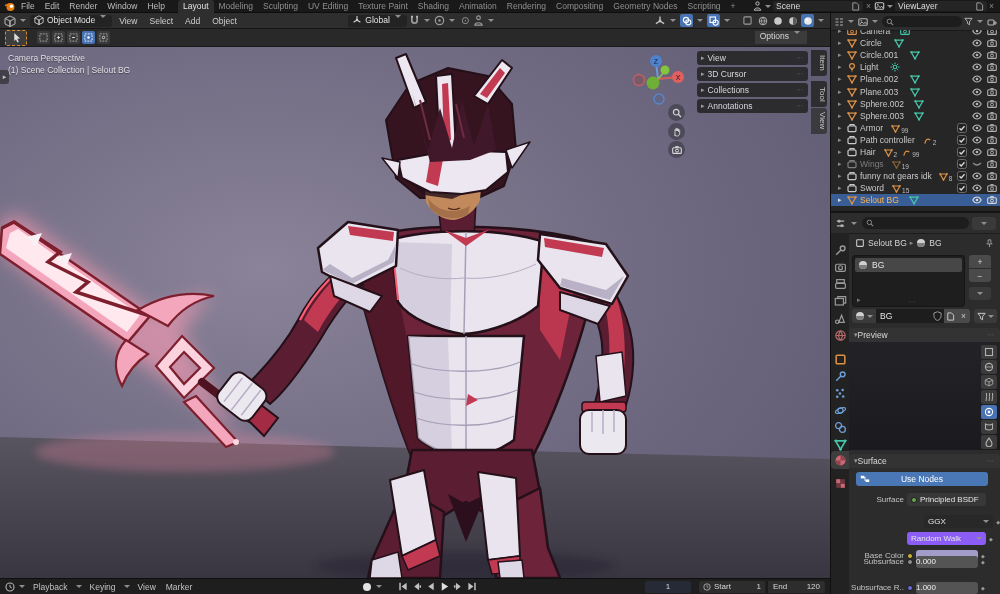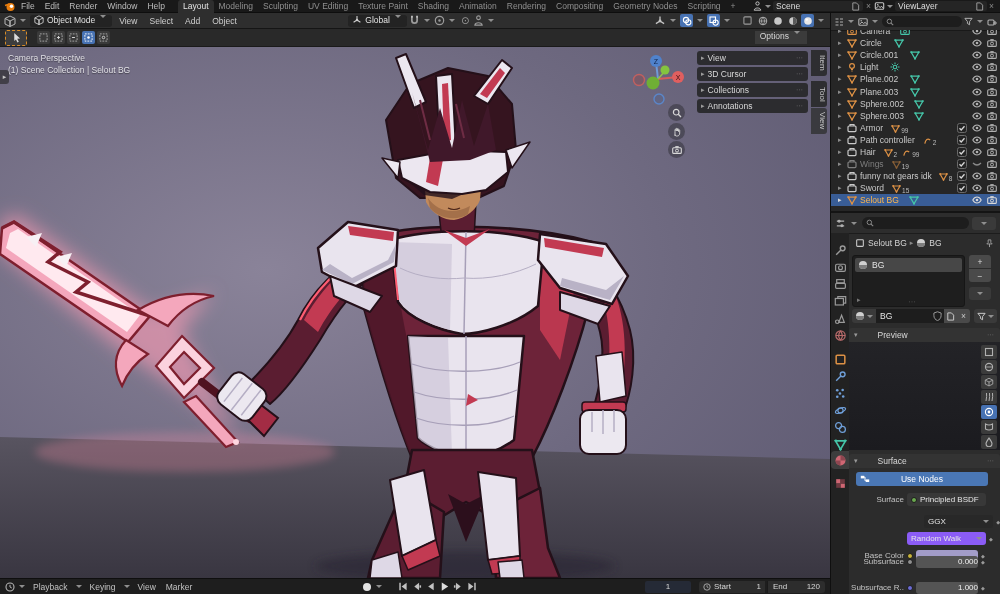--- a/index.html
+++ b/index.html
@@ -56,24 +56,24 @@
   .orow.sel .nm{color:#ffb74d}
   .orow.dim .nm{color:#7d7d7d}
   .orow.dim .oico{opacity:.55}
   
   #props{left:830px;top:211px;width:170px;height:383px;background:#2c2c2c;border-left:1px solid #0f0f0f;border-top:2px solid #141414;box-sizing:border-box;overflow:hidden}
   #propheader{height:20px;background:#2d2d2d;border-bottom:1px solid #1c1c1c;display:flex;align-items:center;padding:0 4px;gap:3px}
   #ptabs{position:absolute;left:0;top:20px;bottom:0;width:18px;background:#222}
   .ptab{position:absolute;left:3px;width:13px;height:13px}
   #pcontent{position:absolute;left:18px;top:20px;right:0;bottom:0}
   .pc{position:absolute;left:0;right:0;display:flex;align-items:center}
-  .phead{background:#333;border-radius:3px 3px 0 0;height:14px;color:#d8d8d8;padding:0 5px;gap:20px}
+  .phead{background:#333;border-radius:3px 3px 0 0;height:14px;color:#d8d8d8;padding:0 5px;gap:0}
   .plabel{width:55px;text-align:right;color:#c3c3c3;flex:0 0 auto;font-size:8px}
   .pfield{height:13px;background:#383838;border-radius:3px;display:flex;align-items:center;padding:0 4px;gap:3px;color:#e5e5e5;font-size:8px;box-sizing:border-box}
-  .pslider{height:12px;background:#545454;border-radius:3px;display:flex;align-items:center;justify-content:flex-end;color:#f0f0f0;font-size:8px}
+  .pslider{height:12px;background:#545454;border-radius:3px;display:flex;align-items:center;justify-content:flex-start;color:#f0f0f0;font-size:8px}
   .sock{width:6px;height:6px;border-radius:50%;flex:0 0 auto;border:1px solid #1c1c1c;box-sizing:border-box}
   .adot{color:#999;font-size:5px;margin-left:3px}
   .prevbtn{width:16px;height:14px;background:#3b3b3b;border-radius:2px;display:flex;align-items:center;justify-content:center;margin-bottom:1px}
   .prevbtn.blue{background:#4772b3}
 </style>
 </head>
 <body>
 
 <svg width="0" height="0" style="position:absolute">
   <defs>

